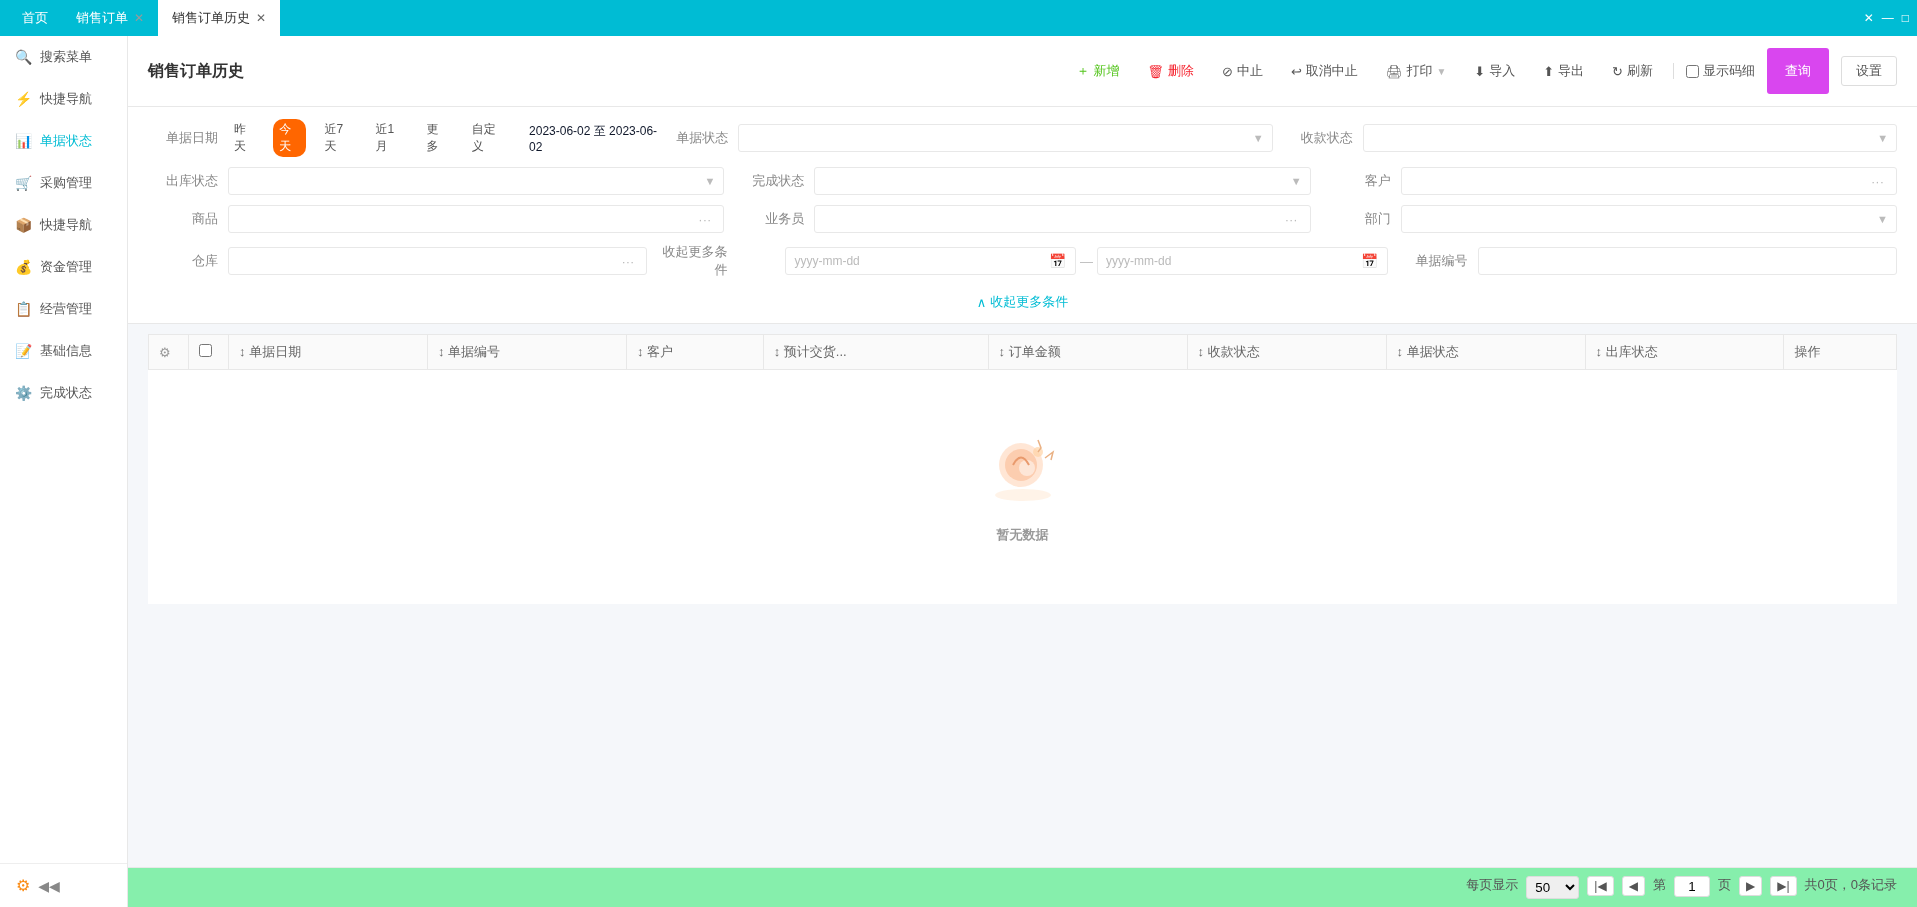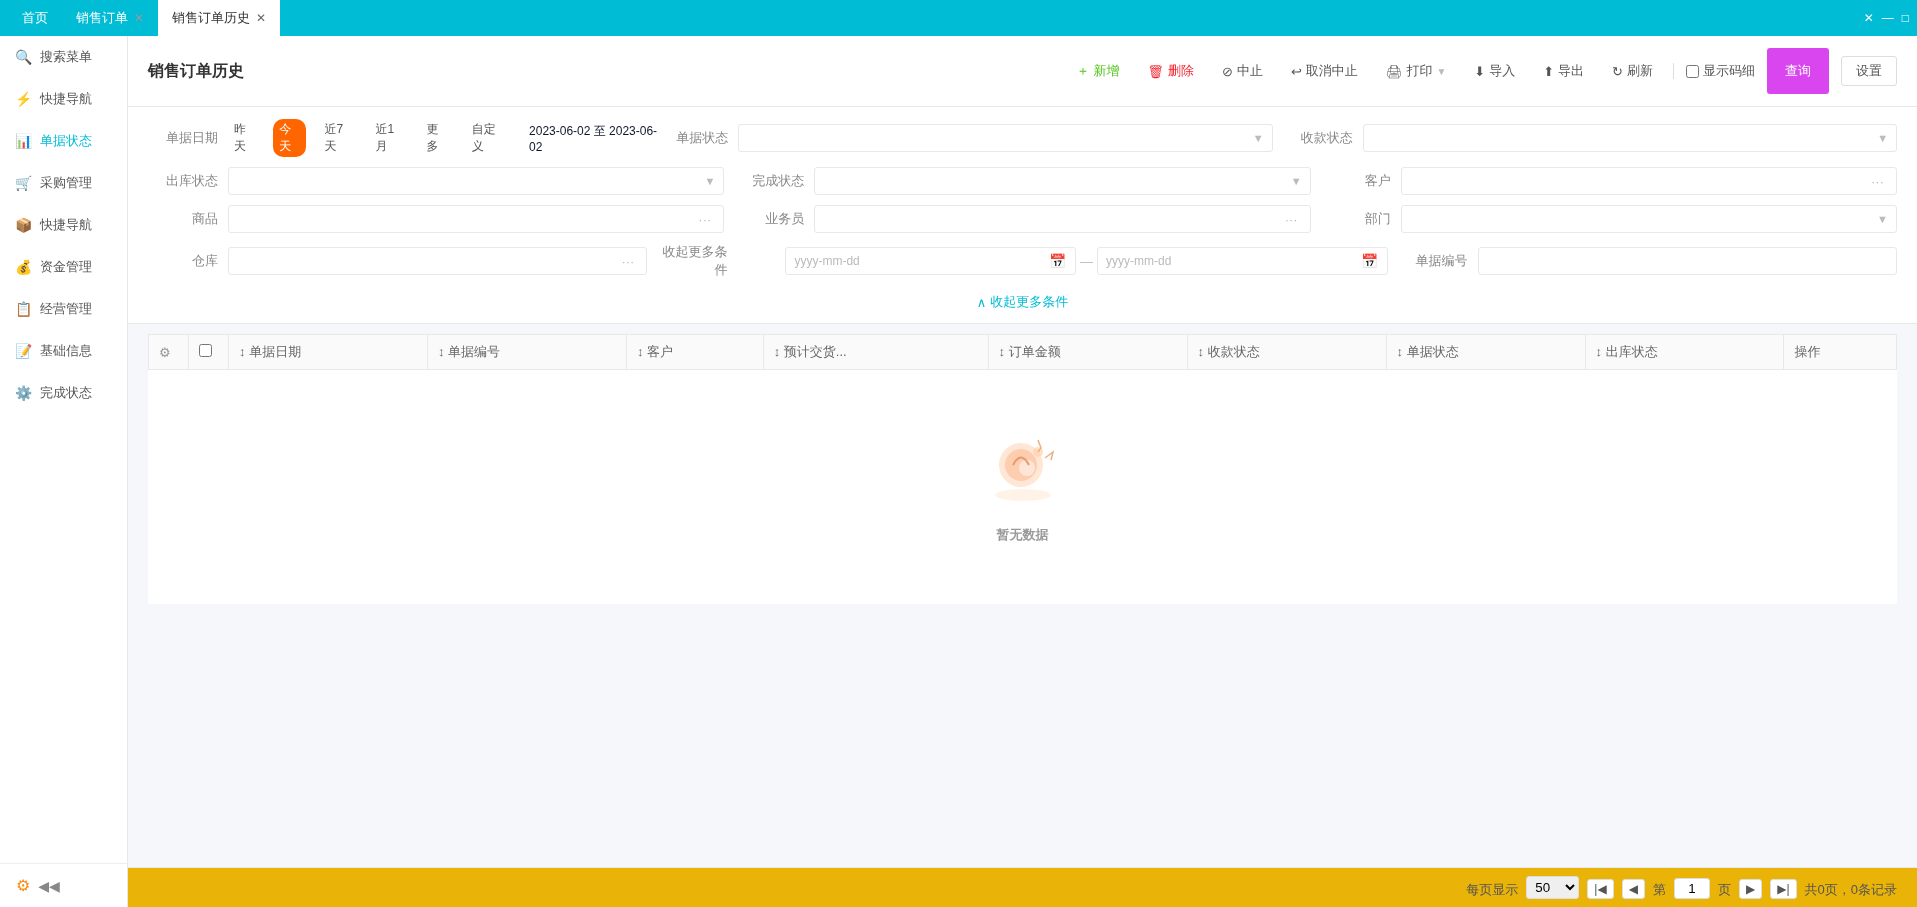--- a/index.html
+++ b/index.html
@@ -62,21 +62,21 @@
     .data-table td { border: 1px solid #e8e8e8; padding: 8px 10px; font-weight: bold; }
     .table-header-row { background: #fafafa; }
     .settings-icon { color: #999; cursor: pointer; }
 
     
     .empty-state { display: flex; flex-direction: column; align-items: center; justify-content: center; padding: 60px 0; }
     .empty-img { width: 80px; height: 80px; display: flex; align-items: center; justify-content: center; margin-bottom: 16px; }
     .empty-text { color: #999; font-size: 13px; }
 
     
-    .table-footer { background: #eab308; border-top: 1px solid #e8e8e8; padding: 8px 20px; display: flex; align-items: flex-end; justify-content: flex-end; gap: 8px; font-size: 13px; color: #555; flex-shrink: 0; }
+    .table-footer { background: #86efac; border-top: 1px solid #e8e8e8; padding: 8px 20px; display: flex; align-items: flex-start; justify-content: flex-end; gap: 8px; font-size: 13px; color: #555; flex-shrink: 0; }
     .page-size-select { border: 1px solid #ddd; padding: 2px 4px; border-radius: 3px; cursor: pointer; }
     .page-nav-btn { padding: 2px 6px; cursor: pointer; color: #555; border: 1px solid #ddd; border-radius: 3px; background: #fff; font-size: 12px; }
     .page-nav-btn:disabled { color: #bbb; cursor: default; }
     .page-input { width: 36px; border: 1px solid #ddd; text-align: center; border-radius: 3px; padding: 2px 4px; }
 
     
     .empty-svg { opacity: 0.7; }
   </style>
 </head>
 <body>

